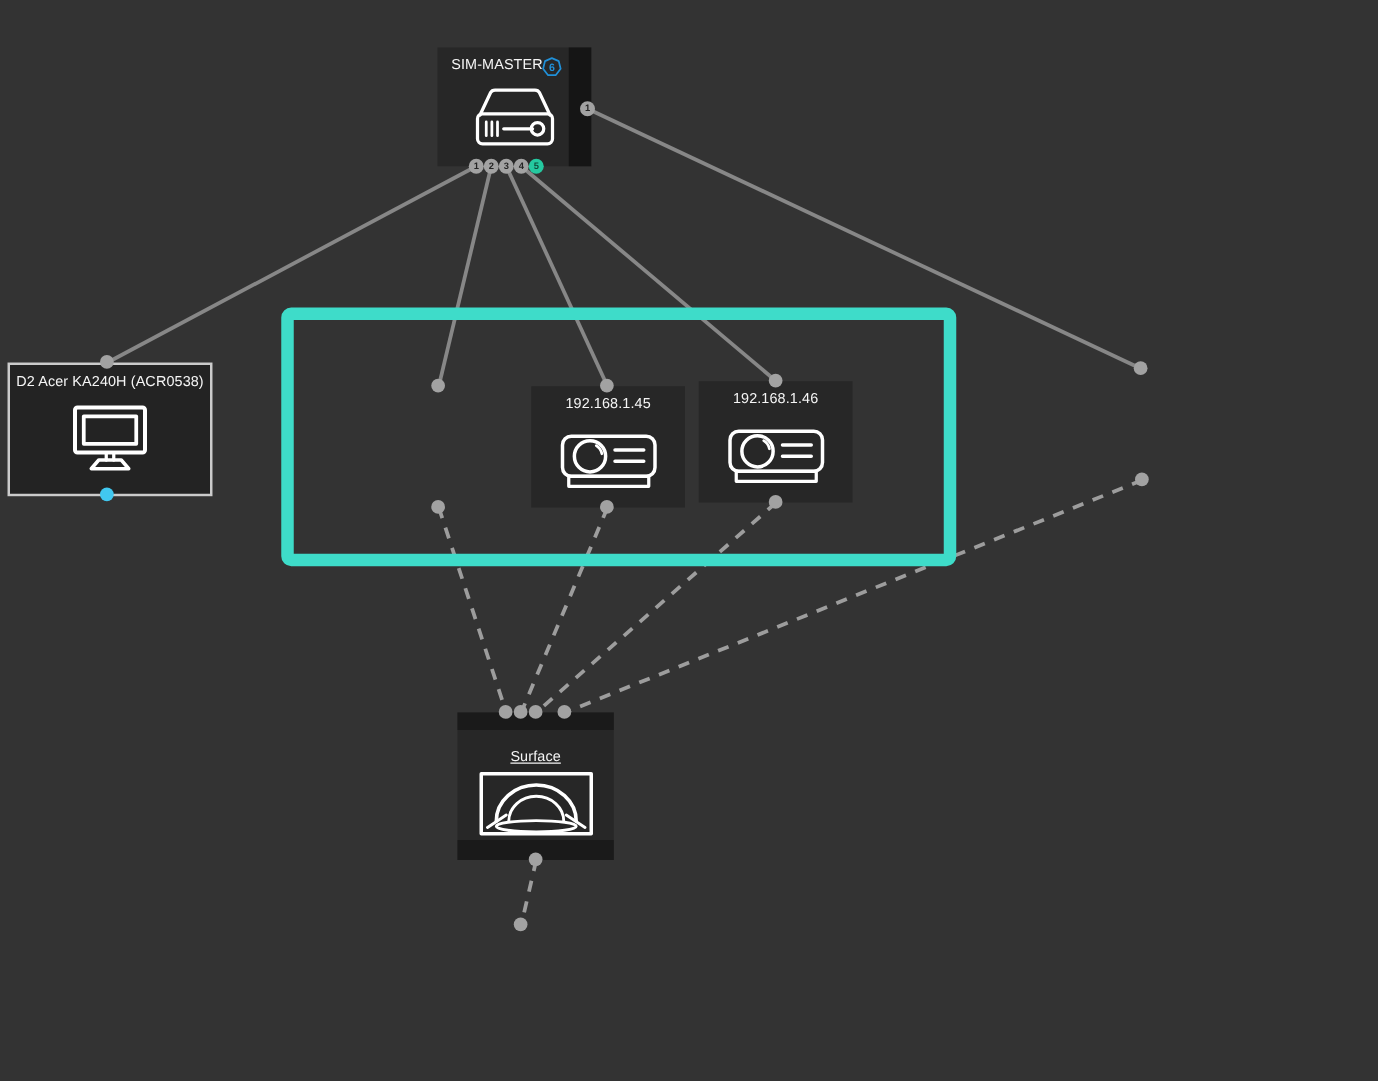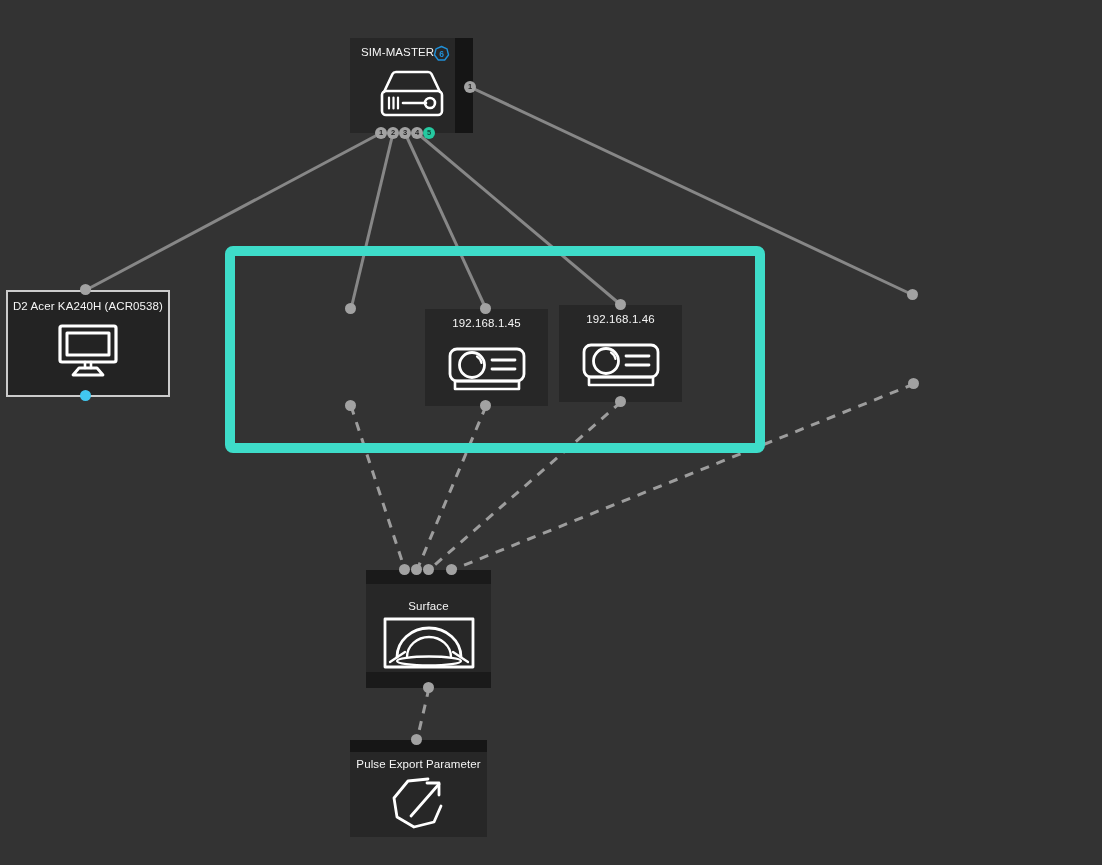--- a/index.html
+++ b/index.html
@@ -28,21 +28,21 @@
   .sim-strip{position:absolute;right:0;top:0;bottom:0;width:18px;background:#151515;}
   .sim-header{width:100%;display:flex;align-items:flex-start;}
   .sim .title{margin:8px 0 0 11px;}
   .badge{position:absolute;left:83px;top:7px;width:17px;height:17px;}
   .badge svg{display:block;}
   
   .node.bordered{background:#232323;border:2px solid #cbcbcb;justify-content:flex-end;}
   
   .strip-top{position:absolute;left:0;top:0;right:0;background:#1a1a1a;}
   .strip-bottom{position:absolute;left:0;bottom:0;right:0;background:#1a1a1a;}
-  .node.surface .title{margin-top:30px;}
+  .node.surface .title{margin-top:30px;text-decoration:underline;}
   .node.surface svg.icon{margin:auto 0;padding-bottom:14px;}
   .node.pulse .title{margin-top:18px;}
   
   .port{
     position:absolute;width:11px;height:11px;border-radius:50%;
     background:#a2a2a2;z-index:4;
   }
   .port.num{
     width:12px;height:12px;font-size:7.5px;font-weight:bold;color:#252525;
     text-align:center;line-height:12px;
@@ -130,29 +130,20 @@
     <div class="title">Surface</div>
     <svg class="icon" width="92" height="52" viewBox="0 0 92 52">
       <rect x="2" y="2" width="88" height="48" stroke-width="2.8"></rect>
       <path d="M14,40 A32,29 0 0 1 78,40" stroke-width="2.8"></path>
       <path d="M24,40 A22,20 0 0 1 68,40" stroke-width="2.3"></path>
       <path d="M7,45 L22,35 M85,45 L70,35" stroke-width="2.3"></path>
       <ellipse cx="46" cy="44" rx="32" ry="4.5" stroke-width="2.3"></ellipse>
     </svg>
   </div>
 
-  <div class="node pulse" style="left:350px;top:740px;width:137px;height:97px;">
-    <div class="strip-top" style="height:12px;background:#161616;"></div>
-    <div class="title">Pulse Export Parameter</div>
-    <svg class="icon" width="62" height="58" viewBox="0 0 62 58" style="padding-bottom:6px;">
-      <path d="M40,7 L20,9 L6,26 L9,45 L26,55 L46,50 L53,34" stroke-width="2.8"></path>
-      <path d="M23,44 L51,12" stroke-width="2.8"></path>
-      <path d="M39,11 L51,11 L51,23" stroke-width="2.8"></path>
-    </svg>
-  </div>
 
   <div class="port num" style="left:375px;top:127px;">1</div>
   <div class="port num" style="left:387px;top:127px;">2</div>
   <div class="port num" style="left:399px;top:127px;">3</div>
   <div class="port num" style="left:411px;top:127px;">4</div>
   <div class="port num teal" style="left:423px;top:127px;">5</div>
 
   <div class="port num" style="left:464px;top:81px;">1</div>
 
   <div class="port" style="left:80px;top:284px;"></div>

